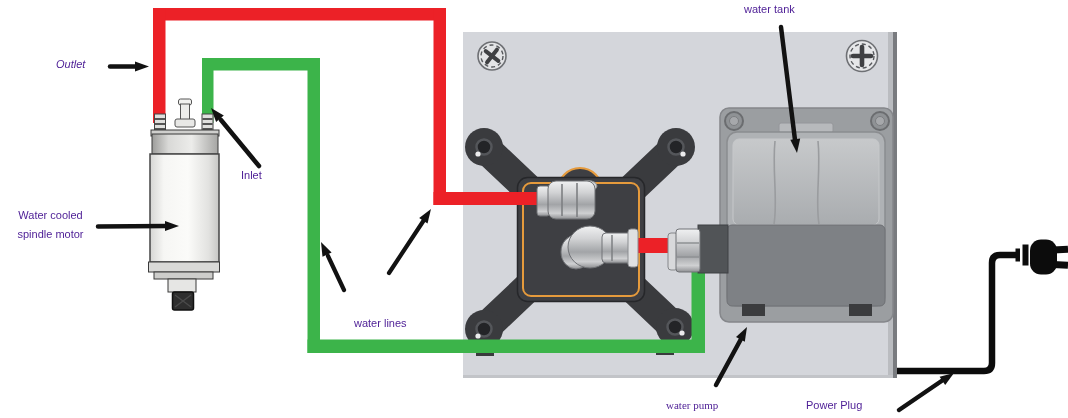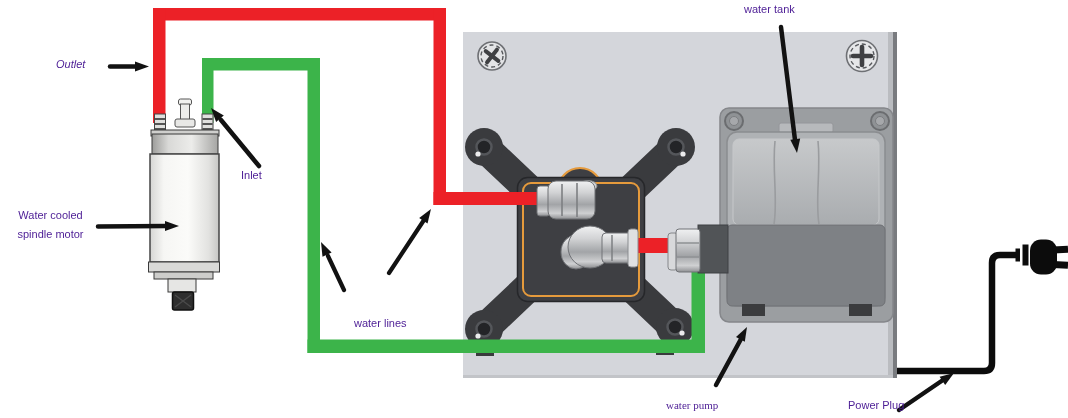--- a/index.html
+++ b/index.html
@@ -236,15 +236,15 @@
 
 <div class="label" style="left:56px; top:58px;font-style:italic;">Outlet</div>
 <div class="label" style="left:241px; top:169px;text-align:right;">Inlet</div>
 <div class="label label-multiline" style="left:2px; top:206px; width:97px;">
   <div>Water cooled</div>
   <div>spindle motor</div>
 </div>
 <div class="label" style="left:354px; top:277px;margin-top:40px;">water lines</div>
 <div class="label" style="left:744px; top:3px;">water tank</div>
 <div class="label" style="left:666px; top:399px;font-family:Liberation Serif, serif;">water pump</div>
-<div class="label" style="left:848px; top:399px;">Power Plug</div>
+<div class="label" style="left:806px; top:399px;">Power Plug</div>
 
 </div>
 
 </body></html>

